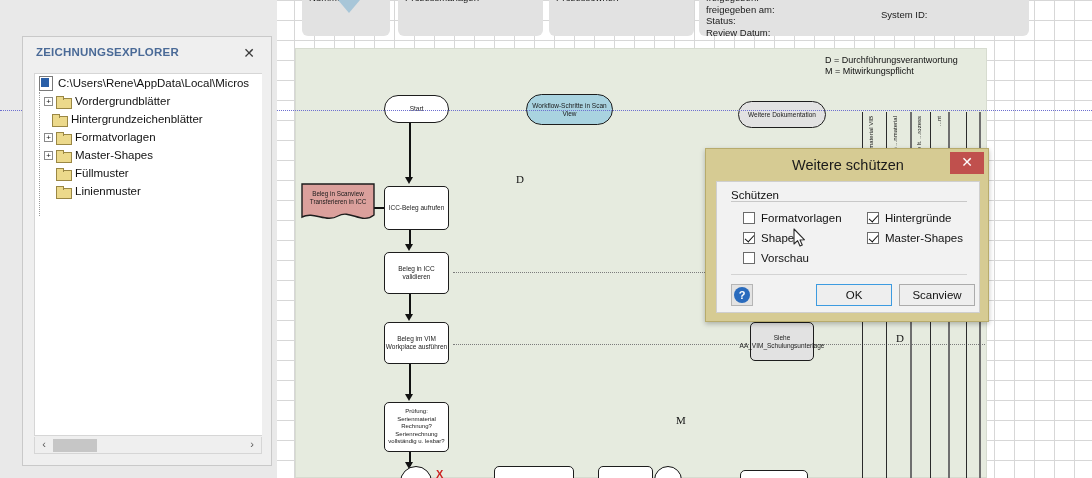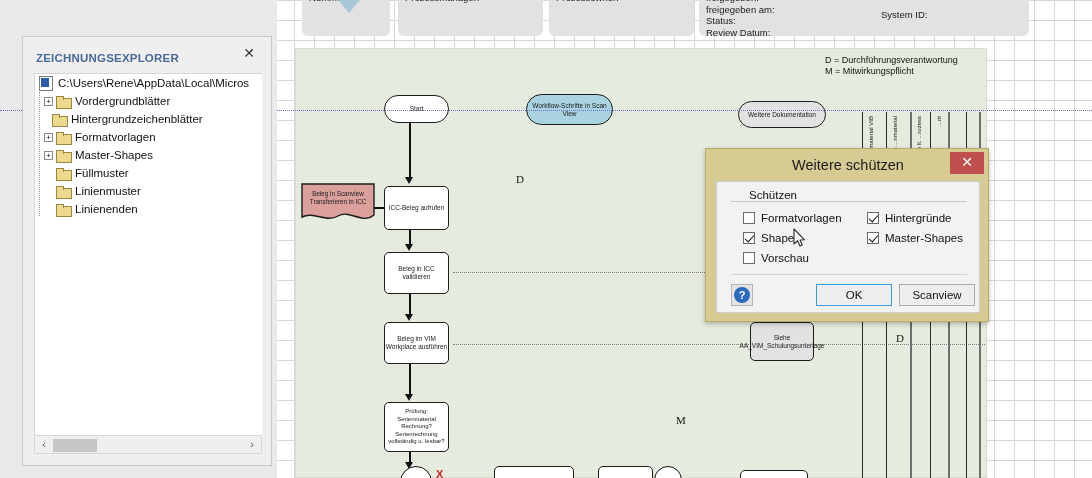--- a/index.html
+++ b/index.html
@@ -129,21 +129,21 @@
   .circ2{ position:absolute; left:404px; top:466px; width:32px;height:32px;border:1.6px solid #111;border-radius:50%;background:#fff;}
   .redx { position:absolute; left:440px; top:468px; font-size:11px; color:#cc2222; font-weight:bold; }
 
   
   .explorer {
     position:absolute; left:22px; top:36px; width:250px; height:430px;
     background:#efefef; border:1px solid #c9c9c9;
   }
   .exp-title {
     position:absolute; left:14px; top:45px;
-    font-size:11.5px; font-weight:bold; color:#4a6a97; letter-spacing:.2px;margin-top:6px;
+    font-size:11.5px; font-weight:bold; color:#4a6a97; letter-spacing:.2px;
   }
   .exp-close {
     position:absolute; left:240px; top:44px; width:18px; height:18px;
     font-size:14px; color:#3a3a3a; text-align:center; line-height:16px;
     font-family:"Liberation Sans", sans-serif; cursor:pointer;
   }
   .exp-tree {
     position:absolute; left:34px; top:73px; width:228px; height:363px;
     background:#ffffff; border:1px solid #d6d6d6; border-right:none; overflow:hidden;
   }
@@ -200,21 +200,21 @@
   .dlg-close {
     position:absolute; right:4px; top:3px; width:34px; height:22px;
     background:#c0504d; color:#fff; font-size:14px; text-align:center; line-height:21px;
     cursor:pointer;
   }
   .dlg-body {
     position:absolute; left:10px; top:32px; width:264px; height:132px;
     background:#f2f2f2; border:1px solid #cfcfcf;
   }
   .grp-label {
-    position:absolute; left:32px; top:7px; font-size:11.5px; color:#111; background:#f2f2f2;
+    position:absolute; left:14px; top:7px; font-size:11.5px; color:#111; background:#f2f2f2;
     padding-right:4px; z-index:2;
   }
   .grp-rule { position:absolute; left:14px; top:19px; width:236px; height:0; border-top:1px solid #c8c8c8; }
   .chk-row { position:absolute; display:flex; align-items:center; font-size:11.5px; color:#111; }
   .cb {
     width:12px; height:12px; border:1px solid #6b6b6b; background:#fff;
     margin-right:6px; position:relative; flex:none;
   }
   .cb.on:after {
     content:""; position:absolute; left:3px; top:0px; width:4px; height:8px;
@@ -397,25 +397,20 @@
     <div class="tree-row" style="padding-left:9px;">
       <span class="exp-spacer"></span>
       <span class="folder"></span>
       <span>Füllmuster</span>
     </div>
     <div class="tree-row" style="padding-left:9px;">
       <span class="exp-spacer"></span>
       <span class="folder"></span>
       <span>Linienmuster</span>
     </div>
-    <div class="tree-row" style="padding-left:9px;">
-      <span class="exp-spacer"></span>
-      <span class="folder"></span>
-      <span>Linienenden</span>
-    </div>
   </div>
 
   <div class="exp-scroll">
     <div class="sb-left">‹</div>
     <div class="sb-thumb"></div>
     <div class="sb-right">›</div>
   </div>
 
   <div class="dlg">
     <div class="dlg-title">Weitere schützen</div>

